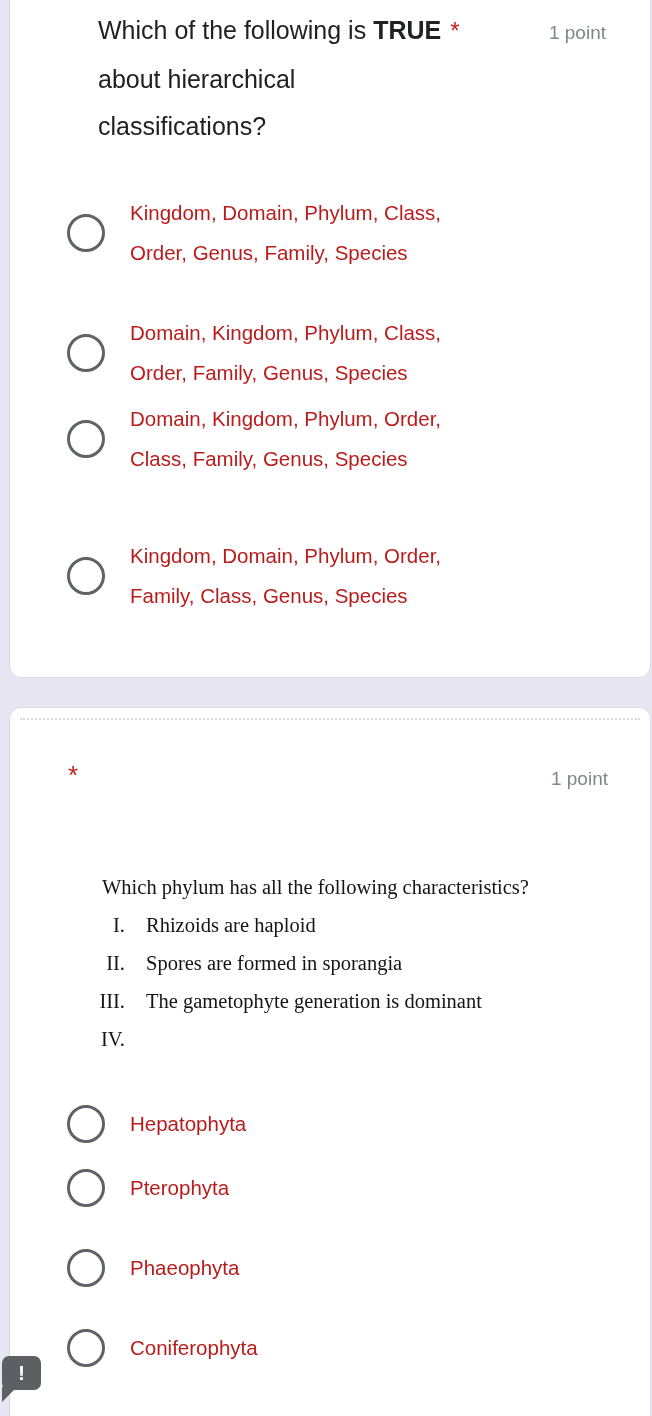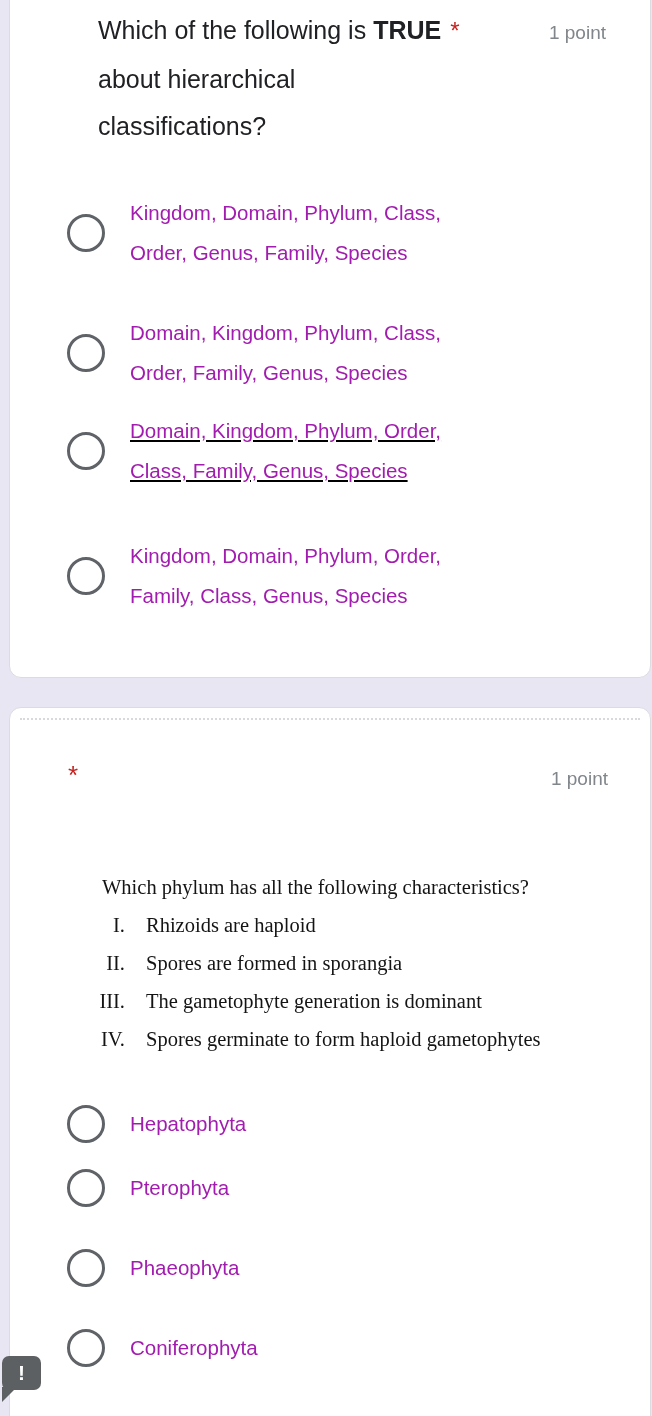--- a/index.html
+++ b/index.html
@@ -65,27 +65,27 @@
     width: 38px; height: 38px;
     box-sizing: border-box;
     border: 3.5px solid #5f6368;
     border-radius: 50%;
     background: #ffffff;
     margin-right: 25px;
   }
   .opt-label {
     font-size: 20.5px;
     line-height: 40px;
-    color: #a21caf;
+    color: #b91c1c;
   }
   .opt-label span { display: block; }
 
   .card1 .r1 { top: 216px; height: 80px; }
   .card1 .r2 { top: 336px; height: 80px; }
-  .card1 .r3 { top: 434px; height: 80px; text-decoration: underline; }
+  .card1 .r3 { top: 422px; height: 80px; }
   .card1 .r4 { top: 559px; height: 80px; }
 
   .card2 .r1 { top: 394px; height: 44px; }
   .card2 .r2 { top: 458px; height: 44px; }
   .card2 .r3 { top: 538px; height: 44px; }
   .card2 .r4 { top: 618px; height: 44px; }
 
   
   .q2-star {
     position: absolute;
@@ -204,21 +204,20 @@
       <div class="serif-item">
         <span class="serif-num">II.</span>
         <span class="serif-text">Spores are formed in sporangia</span>
       </div>
       <div class="serif-item">
         <span class="serif-num">III.</span>
         <span class="serif-text">The gametophyte generation is dominant</span>
       </div>
       <div class="serif-item">
         <span class="serif-num">IV.</span>
-        <span class="serif-text">Spores germinate to form haploid gametophytes</span>
       </div>
     </div>
 
     <div class="opt-row r1">
       <span class="radio"></span>
       <span class="opt-label">Hepatophyta</span>
     </div>
     <div class="opt-row r2">
       <span class="radio"></span>
       <span class="opt-label">Pterophyta</span>

